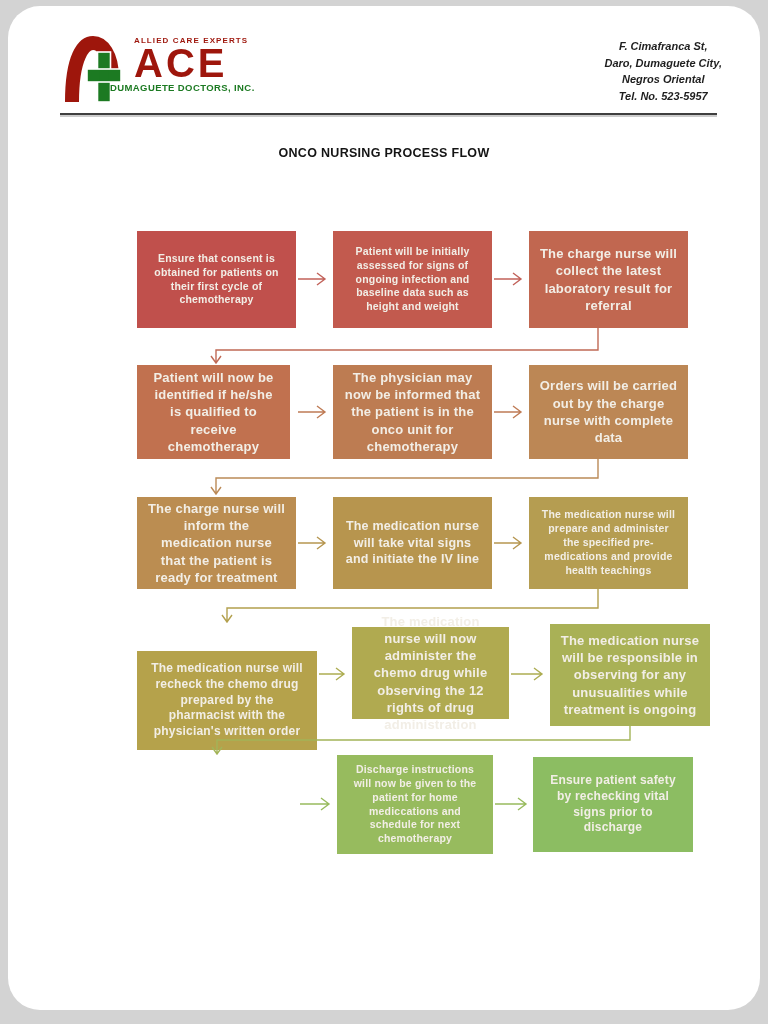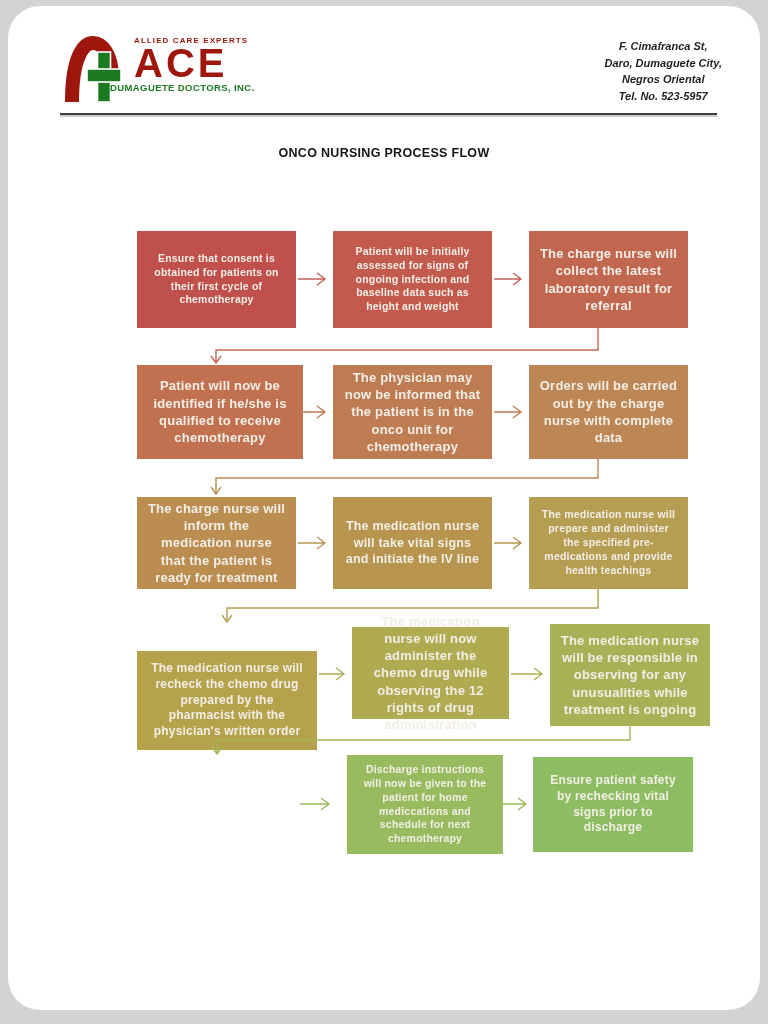--- a/index.html
+++ b/index.html
@@ -26,31 +26,31 @@
   .box { position:absolute; display:flex; align-items:center; justify-content:center; text-align:center;
          color:#f2eee6; font-weight:700; line-height:1.33; letter-spacing:0.2px; padding:6px 10px; }
   .s10 { font-size:10.5px; }
   .s11 { font-size:13px; }
   .s12 { font-size:12px; }
   .s13 { font-size:12.5px; }
 
   .r1c1{left:129px;top:225px;width:159px;height:97px}
   .r1c2{left:325px;top:225px;width:159px;height:97px}
   .r1c3{left:521px;top:225px;width:159px;height:97px}
-  .r2c1{left:129px;top:359px;width:166px;height:94px}
+  .r2c1{left:129px;top:359px;width:153px;height:94px}
   .r2c2{left:325px;top:359px;width:159px;height:94px}
   .r2c3{left:521px;top:359px;width:159px;height:94px}
   .r3c1{left:129px;top:491px;width:159px;height:92px}
   .r3c2{left:325px;top:491px;width:159px;height:92px}
   .r3c3{left:521px;top:491px;width:159px;height:92px}
   .r4c1{left:129px;top:619px;width:180px;height:99px}
   .r4c2{left:344px;top:621px;width:157px;height:92px}
   .r4c3{left:542px;top:618px;width:160px;height:102px}
   .r5c1{left:129px;top:751px;width:161px;height:95px}
-  .r5c2{left:339px;top:749px;width:156px;height:99px}
+  .r5c2{left:329px;top:749px;width:156px;height:99px}
   .r5c3{left:525px;top:751px;width:160px;height:95px}
 
   .arrow-layer { position:absolute; left:0; top:0; width:752px; height:1004px; pointer-events:none; }
 </style>
 </head>
 <body>
 
 <div class="page">
 
   <div class="logo">

